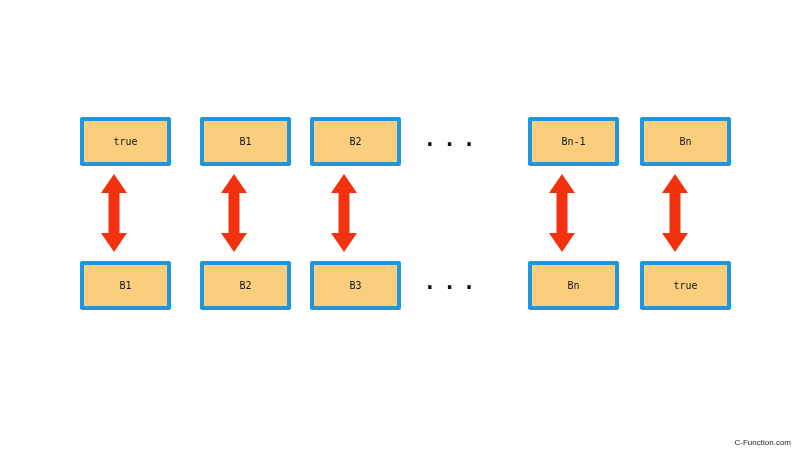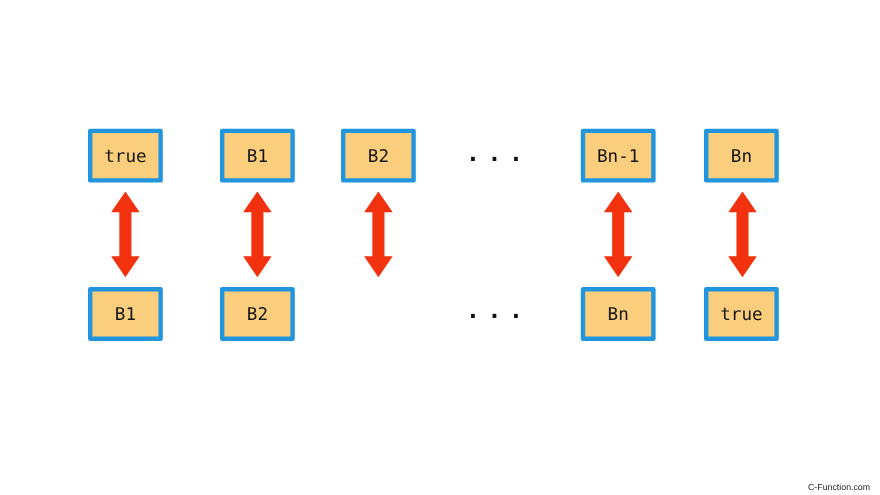--- a/index.html
+++ b/index.html
@@ -10,30 +10,30 @@
     background: #ffffff;
     overflow: hidden;
     font-family: "DejaVu Sans Mono", "Liberation Mono", monospace;
     --box-fill: #FBCE7D;
     --box-border: #2196DF;
     --arrow-color: #F2320E;
     --text-color: #141414;
   }
   .box {
     position: absolute;
-    width: 68px;
+    width: 91px;
     height: 49px;
     box-sizing: border-box;
     background: var(--box-fill);
     border: 4px solid var(--box-border);
     border-radius: 2px;
     display: flex;
     align-items: center;
     justify-content: center;
-    font-size: 16px;
+    font-size: 10px;
     color: var(--text-color);
     letter-spacing: 0px;
   }
   .arrow {
     position: absolute;
     width: 26px;
     height: 78px;
     color: var(--arrow-color);
   }
   .arrow svg { display: block; width: 100%; height: 100%; }
@@ -115,20 +115,23 @@
         <polygon fill="currentColor" points="13,0 26,19 18.5,19 18.5,59 26,59 13,78 0,59 7.5,59 7.5,19 0,19"></polygon>
       </svg>
   </div>
 
   <div class="box c1 row-bottom">
     <span>B1</span>
   </div>
   <div class="box c2 row-bottom">
     <span>B2</span>
   </div>
+  <div class="box c3 row-bottom">
+    <span>B3</span>
+  </div>
   <div class="dots dots-bottom">...</div>
   <div class="box c5 row-bottom">
     <span>Bn</span>
   </div>
   <div class="box c6 row-bottom">
     <span>true</span>
   </div>
 
   <div class="watermark">C-Function.com</div>
 

